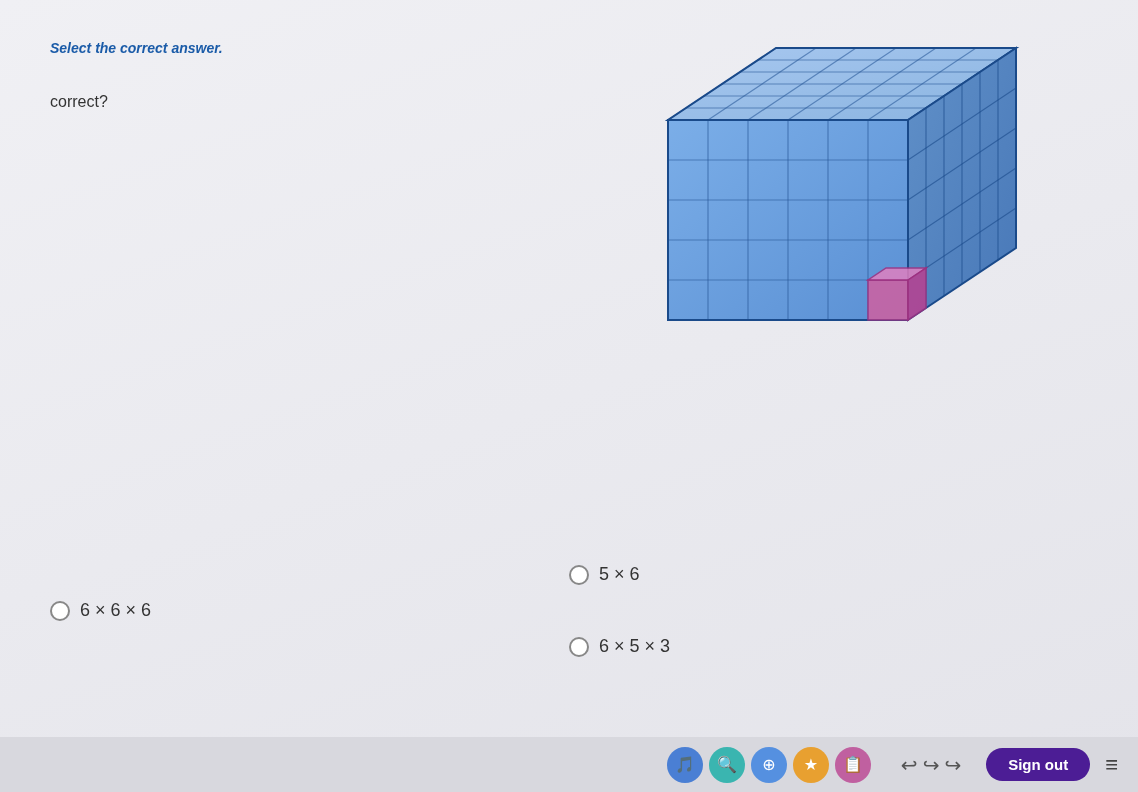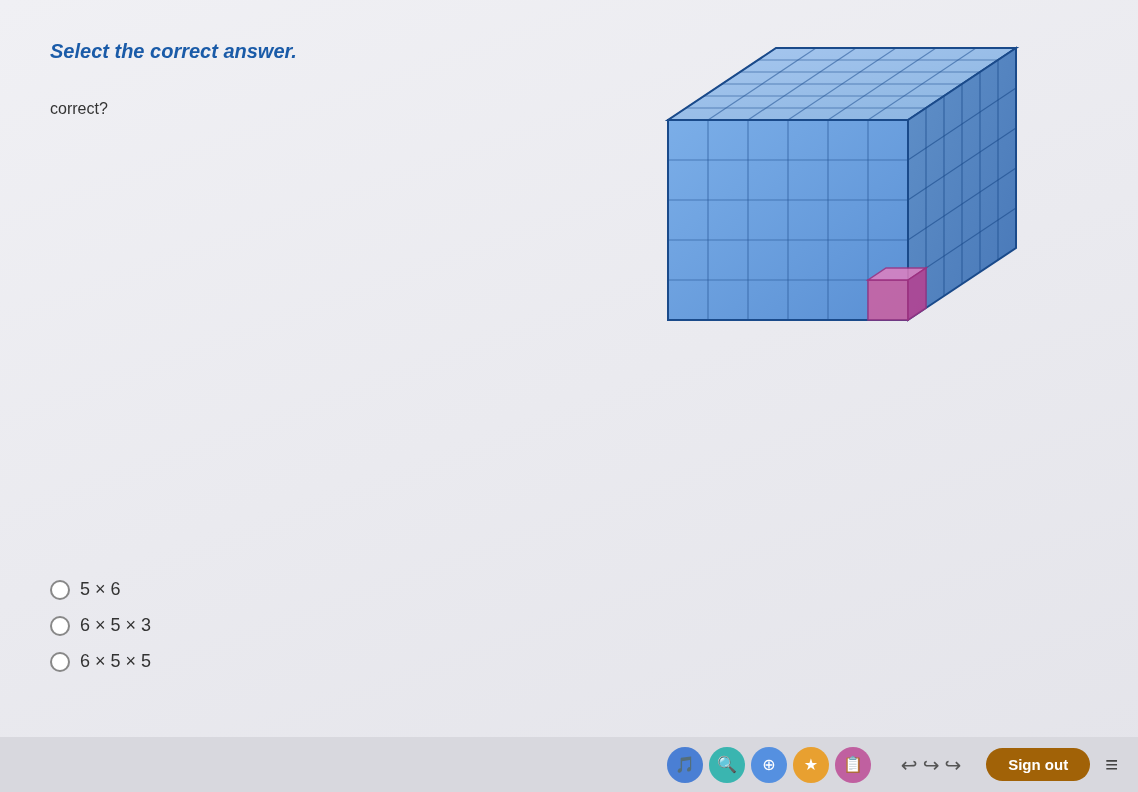--- a/index.html
+++ b/index.html
@@ -15,21 +15,21 @@
 
     .main-content {
       width: 100%;
       height: 100%;
       background: linear-gradient(160deg, #f0f0f4 0%, #e4e4ea 100%);
       position: relative;
       padding: 40px 50px;
     }
 
     .question-title {
-      font-size: 20px;
+      font-size: 14px;
       font-weight: bold;
       color: #1a5ba8;
       font-style: italic;
       margin-bottom: 10px;
     }
 
     .question-text {
       font-size: 16px;
       color: #333;
       max-width: 420px;
@@ -69,40 +69,39 @@
     }
 
     .answer-text {
       font-size: 18px;
       color: #333;
     }
 
     .answer-row-split {
       display: flex;
       width: 100%;
-      flex-direction: column;
     }
 
     
     .bottom-bar {
       position: absolute;
       bottom: 0;
       left: 0;
       right: 0;
       height: 55px;
       background: #d8d8de;
       display: flex;
       align-items: center;
       justify-content: flex-end;
       padding: 0 20px;
       gap: 15px;
     }
 
     .sign-out-btn {
-      background: #a16207;
+      background: #4c1d95;
       color: white;
       border: none;
       border-radius: 20px;
       padding: 8px 22px;
       font-size: 15px;
       font-weight: bold;
       cursor: pointer;
     }
 
     .taskbar-icons {
@@ -212,36 +211,36 @@
   <div class="answers">
 
     <div class="answer-row-split" style="display:flex; width:100%; margin-bottom:15px;">
       <div style="flex:1;"></div>
       <div style="flex:1; display:flex; align-items:center; gap:10px;">
         <div class="radio-circle"></div>
         <span class="answer-text">5 × 6</span>
       </div>
     </div>
 
+    <div class="answer-row-split" style="display:flex; width:100%; margin-bottom:15px;">
+      <div style="flex:1; display:flex; align-items:center; gap:10px;">
+        <div class="radio-circle"></div>
+        <span class="answer-text">6 × 6 × 6</span>
+      </div>
+      <div style="flex:1;"></div>
+    </div>
 
     <div class="answer-row-split" style="display:flex; width:100%; margin-bottom:15px;">
       <div style="flex:1;"></div>
       <div style="flex:1; display:flex; align-items:center; gap:10px;">
         <div class="radio-circle"></div>
         <span class="answer-text">6 × 5 × 3</span>
       </div>
     </div>
 
-    <div class="answer-row-split" style="display:flex; width:100%;">
-      <div style="flex:1; display:flex; align-items:center; gap:10px;">
-        <div class="radio-circle"></div>
-        <span class="answer-text">6 × 5 × 5</span>
-      </div>
-      <div style="flex:1;"></div>
-    </div>
   </div>
 
   <div class="bottom-bar">
     <div class="taskbar-icons">
 
       <div class="task-icon" style="background:#4a7fd4; color:white;">🎵</div>
       <div class="task-icon" style="background:#3ab5b0; color:white;">🔍</div>
       <div class="task-icon" style="background:#5590e0; color:white;">⊕</div>
       <div class="task-icon" style="background:#e8a030; color:white;">★</div>
       <div class="task-icon" style="background:#c060a0; color:white;">📋</div>

